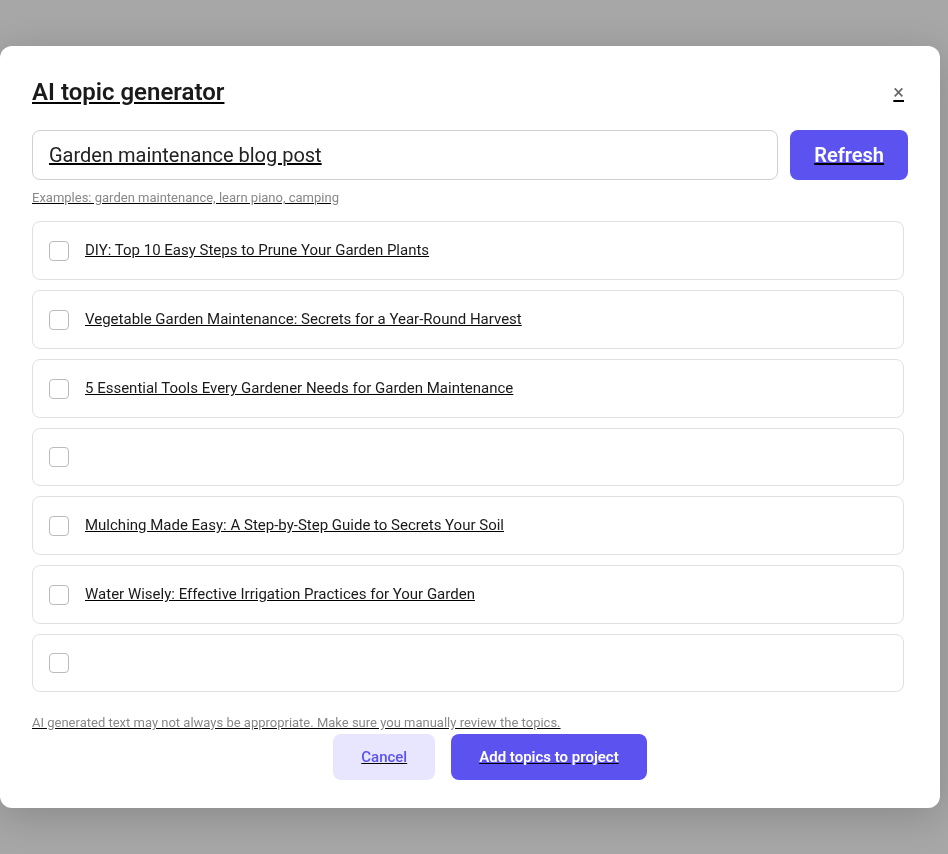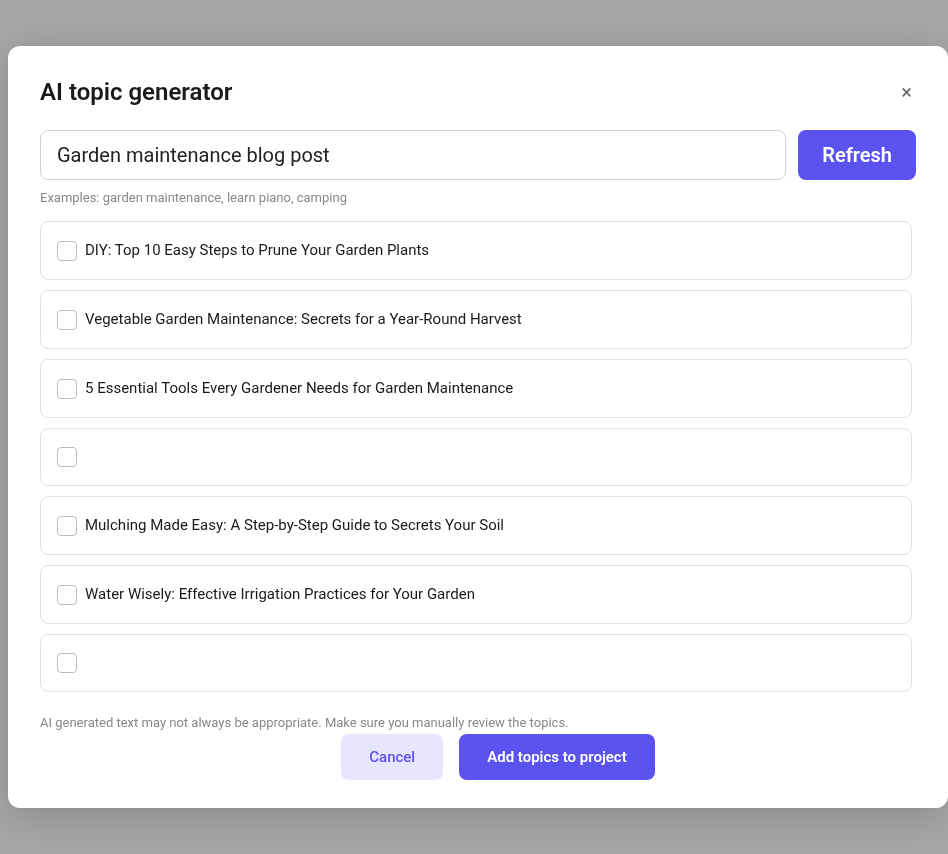--- a/index.html
+++ b/index.html
@@ -14,23 +14,24 @@
       display: flex;
       justify-content: center;
       align-items: center;
       min-height: 100vh;
     }
 
     .modal-overlay {
       width: 948px;
       height: 854px;
       display: flex;
-      justify-content: flex-end;
+      justify-content: flex-start;
       align-items: center;
       background: rgba(0,0,0,0.3);
+      text-decoration: underline;
     }
 
     .modal {
       background: #ffffff;
       border-radius: 12px;
       width: 940px;
       max-height: 840px;
       padding: 32px 32px 28px 32px;
       position: relative;
       box-shadow: 0 8px 40px rgba(0,0,0,0.18);
@@ -118,21 +119,21 @@
     }
 
     .topics-list::-webkit-scrollbar-thumb {
       background: #c0c0c0;
       border-radius: 4px;
     }
 
     .topic-item {
       display: flex;
       align-items: center;
-      gap: 8px;
+      gap: 16px;
       padding: 18px 16px;
       border: 1.5px solid #e0e0e0;
       border-radius: 8px;
       margin-bottom: 10px;
       cursor: pointer;
       transition: background 0.15s;
     }
 
     .topic-checkbox {
       width: 20px;

